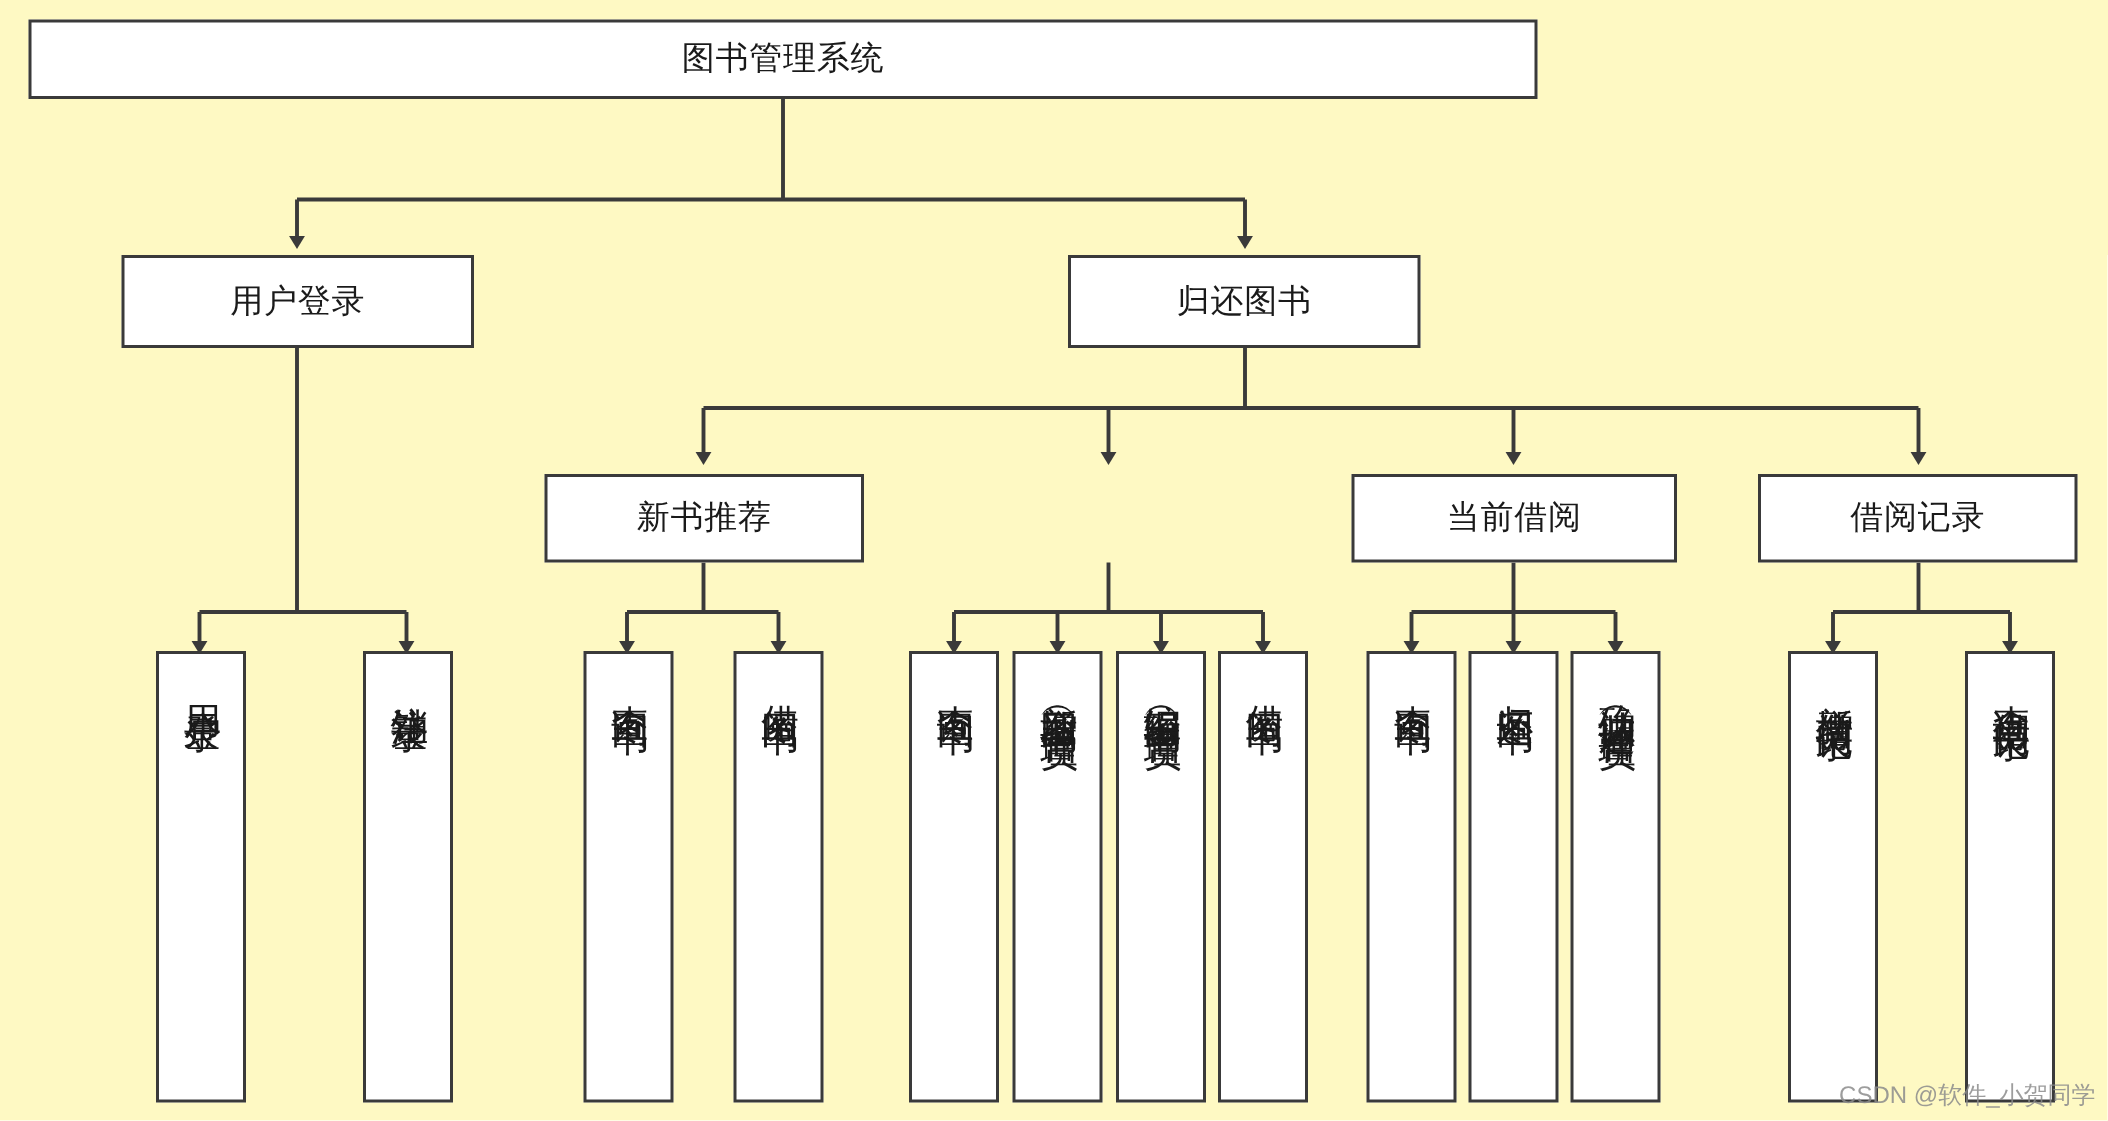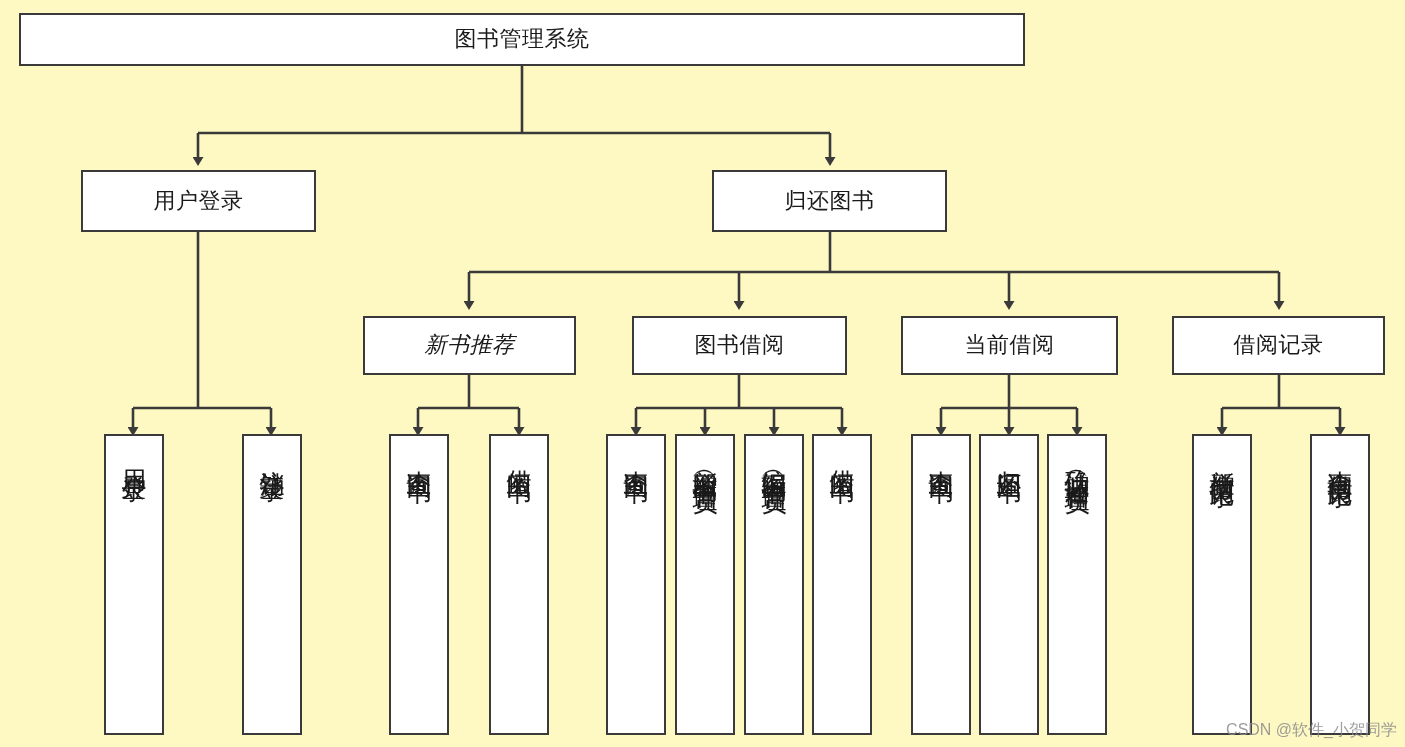--- a/index.html
+++ b/index.html
@@ -129,25 +129,22 @@
     <span class="node-label">图书管理系统</span>
   </div>
 
   <div class="node horiz" style="left:81px; top:170px; width:235px; height:62px;">
     <span class="node-label">用户登录</span>
   </div>
   <div class="node horiz" style="left:712px; top:170px; width:235px; height:62px;">
     <span class="node-label">归还图书</span>
   </div>
 
-  <div class="node horiz" style="left:363px; top:316px; width:213px; height:59px;font-style:italic;">
+  <div class="node horiz" style="left:363px; top:316px; width:213px; height:59px;">
     <span class="node-label">新书推荐</span>
-  </div>
-  <div class="node horiz" style="left:632px; top:316px; width:215px; height:59px;">
-    <span class="node-label">图书借阅</span>
   </div>
   <div class="node horiz" style="left:1172px; top:316px; width:213px; height:59px;">
     <span class="node-label">借阅记录</span>
   </div>
   <div class="node horiz" style="left:901px; top:316px; width:217px; height:59px;">
     <span class="node-label">当前借阅</span>
   </div>
 
   <div class="node vert" style="left:104px; top:434px; width:60px; height:301px;">
     <span class="node-label">用户登录</span>

